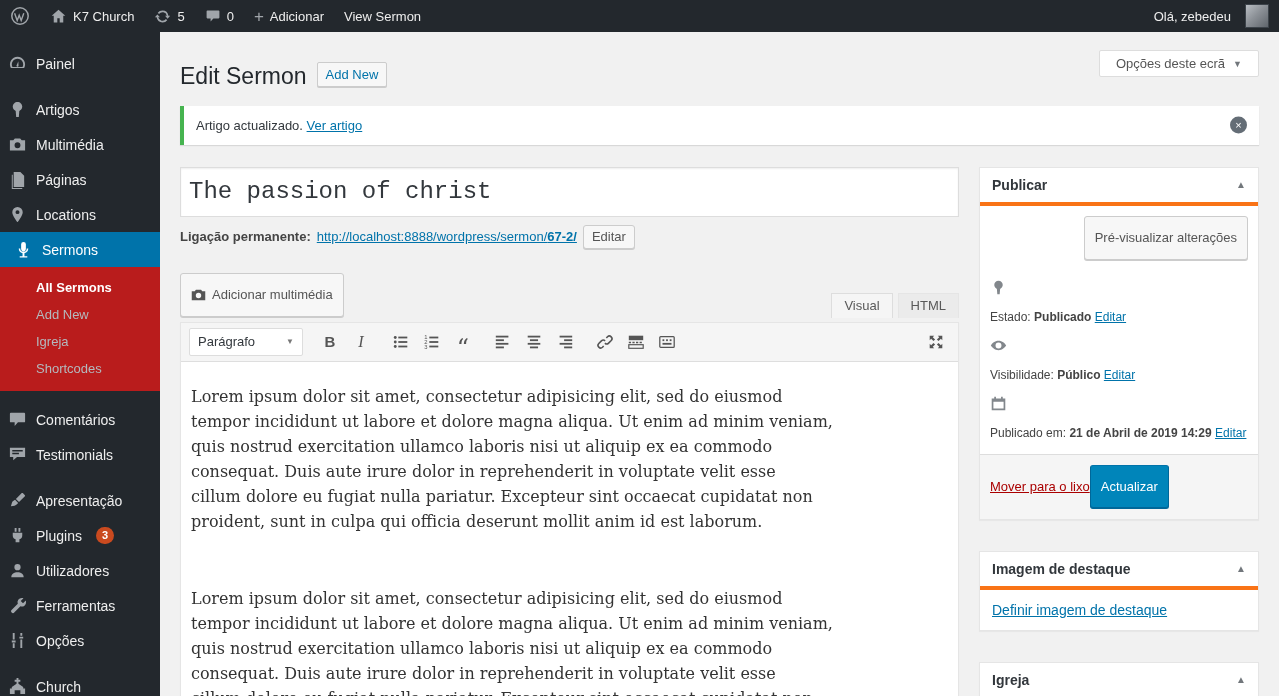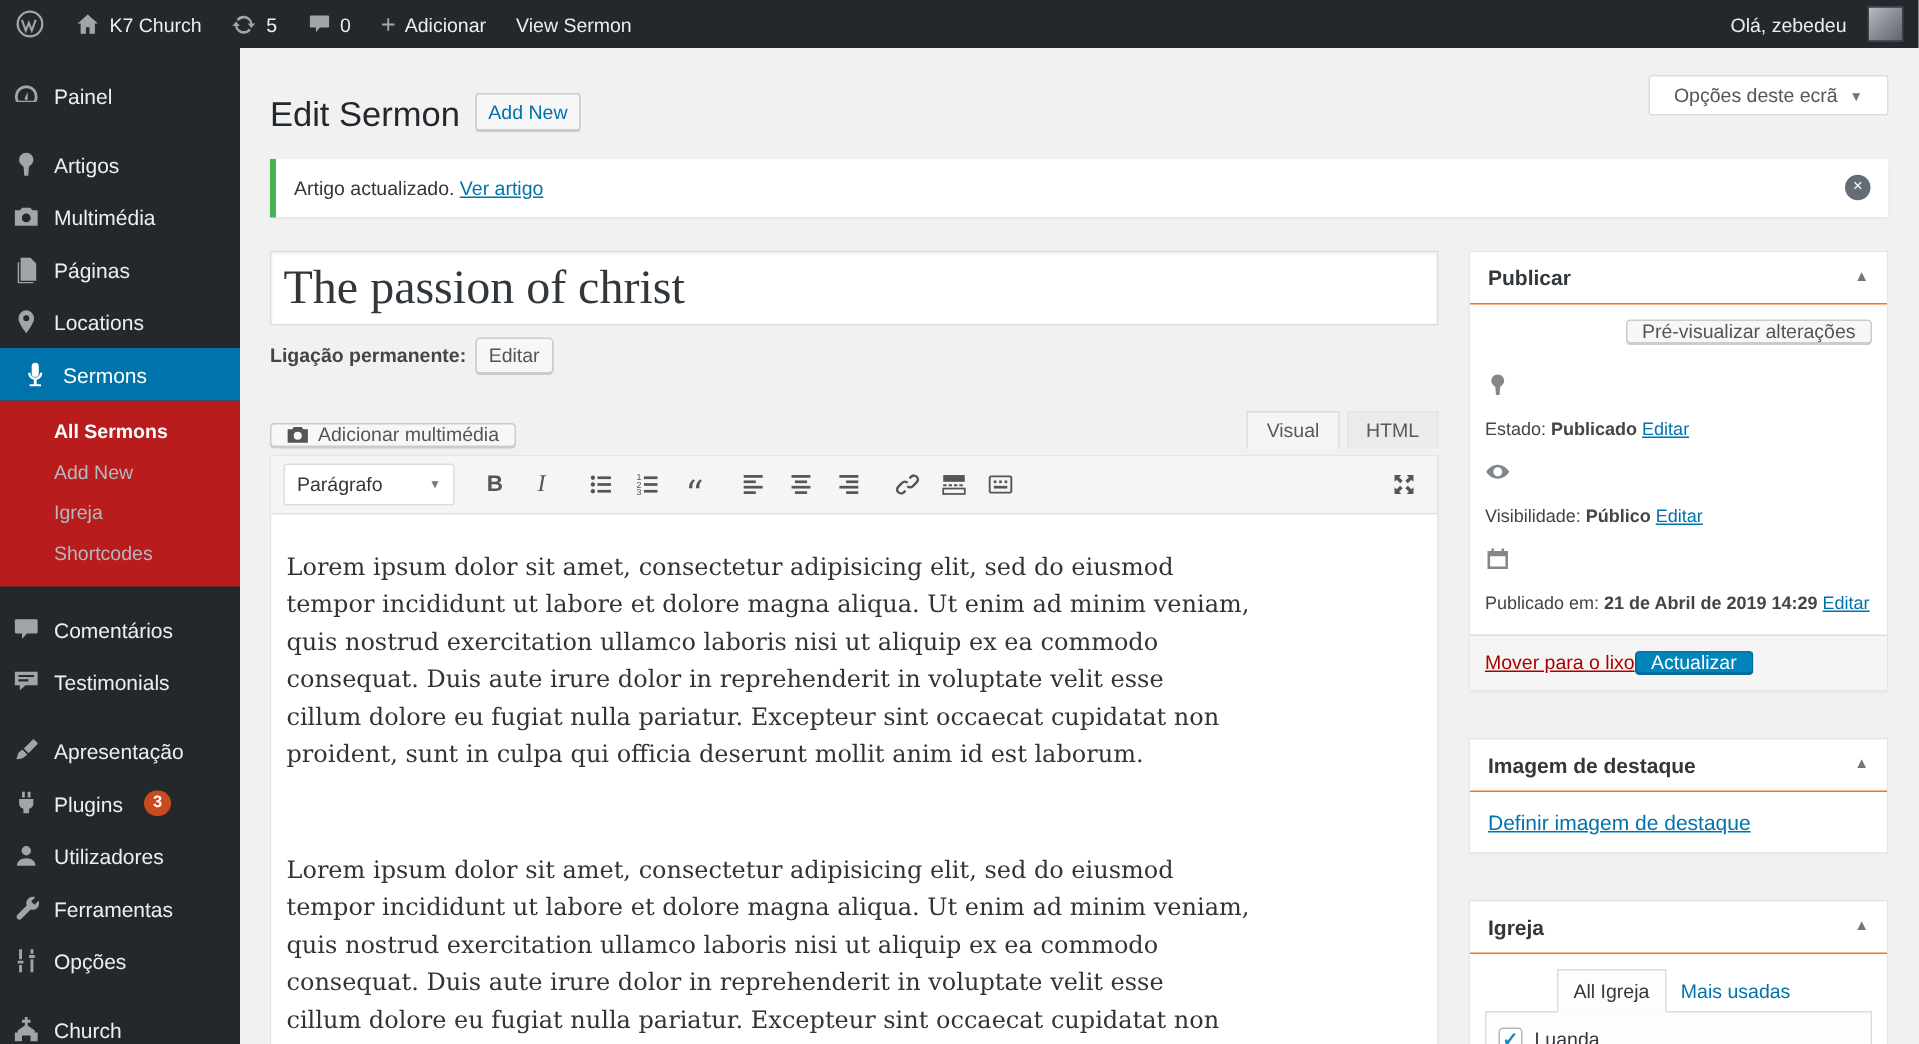--- a/index.html
+++ b/index.html
@@ -46,29 +46,29 @@
     padding: 12px 38px 12px 12px; font-size: 13px; position: relative; }
   .notice .link { color: #0073aa; text-decoration: underline; }
   .notice-dismiss { position: absolute; right: 12px; top: 50%; transform: translateY(-50%); width: 17px; height: 17px;
     border-radius: 50%; background: #646d76; color: #fff; font-size: 11px; line-height: 17px; text-align: center; cursor: pointer; border: none; }
 
   .columns { display: flex; gap: 20px; margin-top: 22px; align-items: flex-start; }
   .col-left { flex: 1; min-width: 0; }
   .col-right { width: 280px; flex: none; }
 
   
-  .title-input { width: 100%; height: 50px; padding: 3px 8px; font-size: 32px; font-family: Liberation Serif, serif; color: #32373c;
+  .title-input { width: 100%; height: 50px; padding: 3px 8px; font-size: 24px; font-family: Liberation Mono, monospace; color: #32373c;
     background: #fff; border: 1px solid #ddd; box-shadow: inset 0 1px 2px rgba(0,0,0,.07); outline: none; }
   .permalink { margin-top: 8px; font-size: 13px; color: #444; display: flex; align-items: center; gap: 6px; flex-wrap: wrap; }
   .permalink .url { color: #0073aa; text-decoration: underline; }
   .permalink .slug { font-weight: 700; }
 
   
   .button { display: inline-flex; align-items: center; gap: 6px; background: #f7f7f7; border: 1px solid #ccc;
-    border-radius: 3px; color: #555; font-size: 13px; height: 16px; padding: 0 10px; box-shadow: 0 1px 0 #ccc;
+    border-radius: 3px; color: #555; font-size: 13px; height: 44px; padding: 0 10px; box-shadow: 0 1px 0 #ccc;
     cursor: pointer; white-space: nowrap; font-family: inherit; }
   .button.small { height: 24px; padding: 0 8px; box-shadow: 0 1px 0 #ccc; }
   .button-primary { background: #0085ba; border-color: #0073aa #006799 #006799; color: #fff; box-shadow: inset 0 -1px 0 #006799; }
 
   
   .editor-wrap { margin-top: 24px; }
   .editor-topbar { display: flex; align-items: flex-end; justify-content: space-between; }
   .editor-tabs { display: flex; }
   .switch-tab { padding: 4px 12px 5px; font-size: 13px; color: #595959; background: #ebebeb;
     border: 1px solid #e5e5e5; border-bottom: none; margin-left: 5px; cursor: pointer; position: relative; top: 1px; }
@@ -87,21 +87,21 @@
   .tb-group-gap { width: 6px; }
   .tb-right { margin-left: auto; }
   .editor-content { background: #fff; padding: 22px 10px; height: 430px; font-family: "DejaVu Serif", serif;
     font-size: 16px; line-height: 25px; color: #333; cursor: text; }
   .editor-content p { white-space: pre-line; margin: 0; }
   .editor-content p + p { margin-top: 52px; }
 
   
   .postbox { background: #fff; border: 1px solid #e5e5e5; box-shadow: 0 1px 1px rgba(0,0,0,.04); margin-bottom: 31px; }
   .postbox-header { display: flex; align-items: center; justify-content: space-between; padding: 9px 12px;
-    border-bottom: 1px solid #f97316; cursor: pointer; }
+    border-bottom: 4px solid #f97316; cursor: pointer; }
   .postbox-header h2 { font-size: 14px; font-weight: 600; color: #32373c; }
   .toggle { color: #72777c; font-size: 10px; background: none; border: none; cursor: pointer; }
 
   .minor-publishing { padding: 10px; display: flex; justify-content: flex-end; }
   .misc-publishing { padding: 2px 10px 8px; }
   .misc-row { display: flex; align-items: flex-start; gap: 14px; padding: 6px 0; font-size: 12px; color: #444; flex-direction: column; }
   .misc-row .mr-icon { width: 17px; height: 17px; color: #82878c; flex: none; margin-top: 1px; }
   .misc-row .link, .panel-link { color: #0073aa; text-decoration: underline; }
   .major-publishing { display: flex; align-items: center; background: #f5f5f5;
     border-top: 1px solid #ddd; padding: 10px; }
@@ -315,20 +315,21 @@
       <button class="notice-dismiss">×</button>
     </div>
 
     <div class="columns">
 
       <div class="col-left">
         <input class="title-input" type="text" value="The passion of christ" style="">
 
         <div class="permalink">
           <strong>Ligação permanente:</strong>
+          <a class="url"><span>http://localhost:8888/wordpress/sermon/</span><span class="slug">67-2/</span></a>
           <button class="button small">Editar</button>
         </div>
 
         <div class="editor-wrap">
           <div class="editor-topbar">
             <button class="button">
               <span>
                 <svg width="15" height="13" viewBox="0 0 20 17" fill="currentColor">
                     <path fill-rule="evenodd" d="M1 4h4L6.6 2h6.8L15 4h4v12H1V4zm9 2.2a3.6 3.6 0 1 0 0 7.2 3.6 3.6 0 0 0 0-7.2z"></path>
                   </svg>

